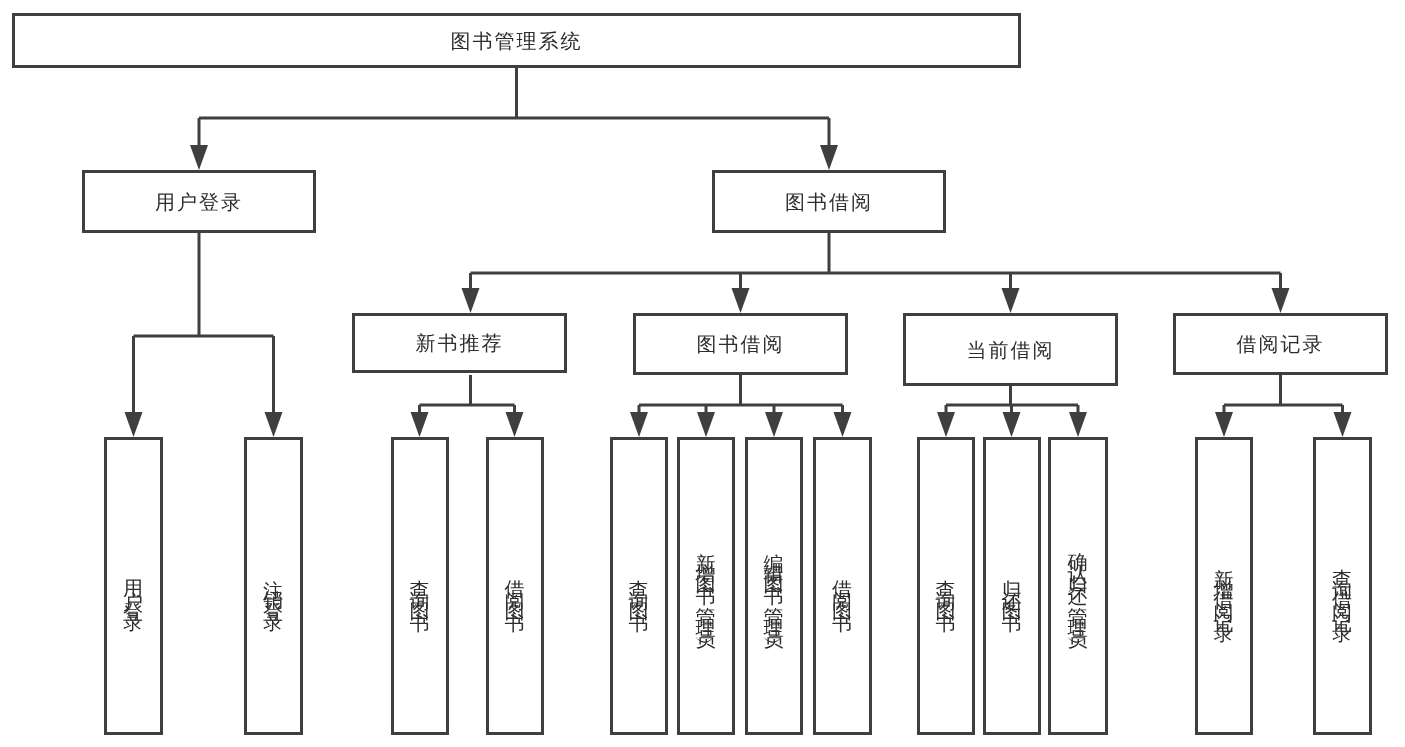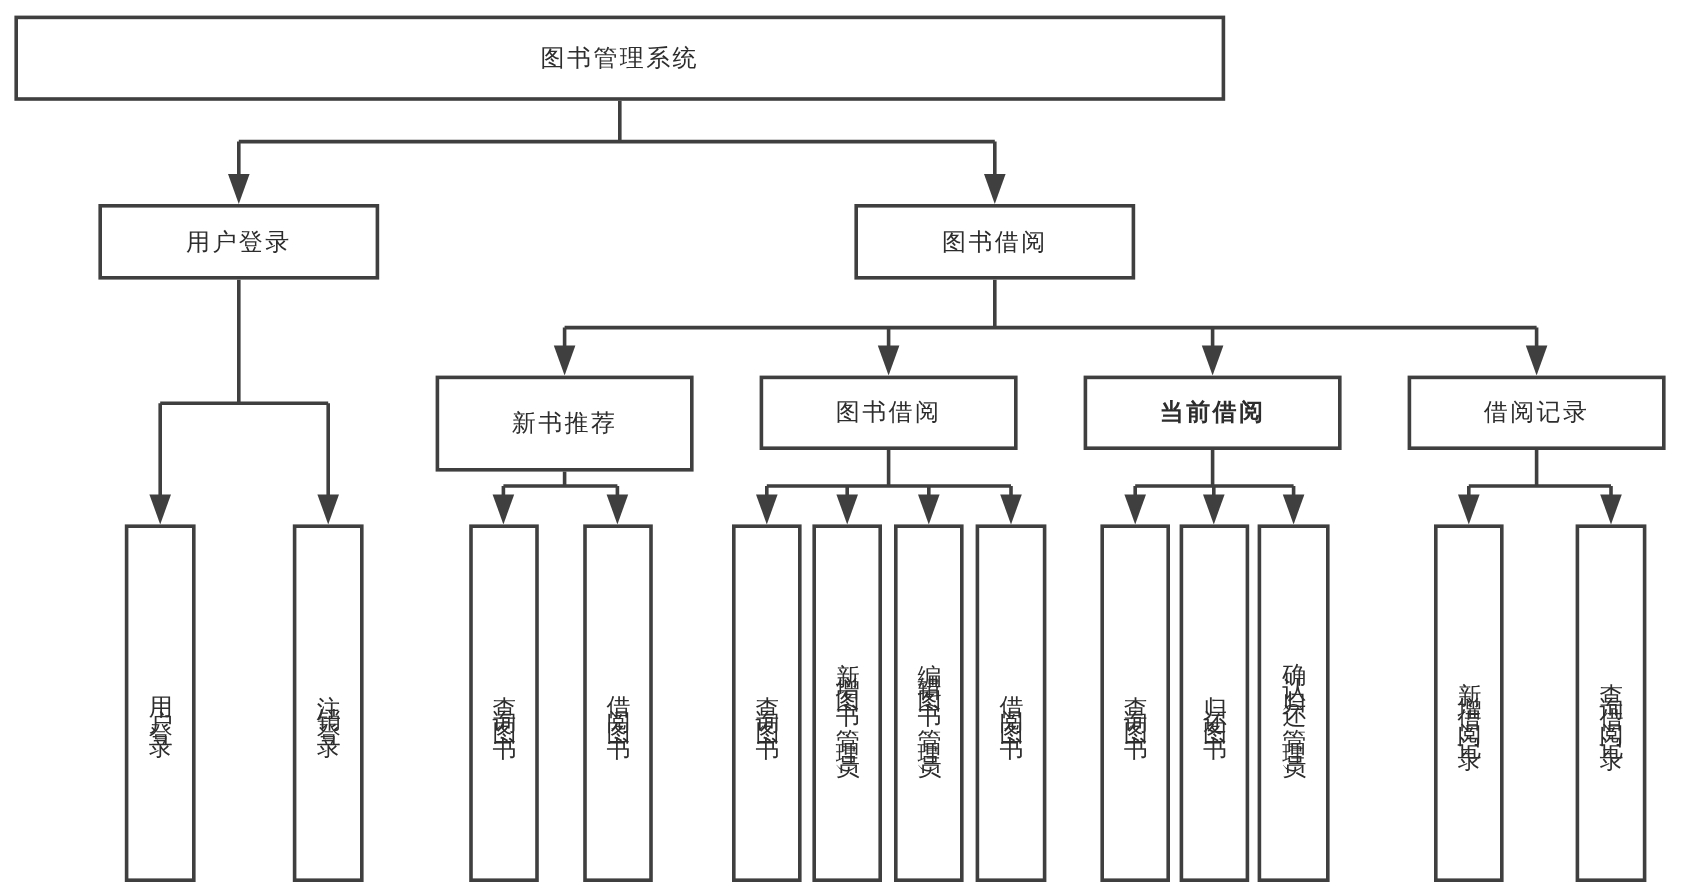--- a/index.html
+++ b/index.html
@@ -64,38 +64,38 @@
       <polygon points="765,412 783,412 774,437"></polygon>
       <polygon points="833.5,412 851.5,412 842.5,437"></polygon>
       <polygon points="937,412 955,412 946,437"></polygon>
       <polygon points="1002.5,412 1020.5,412 1011.5,437"></polygon>
       <polygon points="1069,412 1087,412 1078,437"></polygon>
       <polygon points="1215,412 1233,412 1224,437"></polygon>
       <polygon points="1333.5,412 1351.5,412 1342.5,437"></polygon>
     </g>
   </svg>
 
-  <div class="box hbox" style="left:12px;top:13px;width:1009px;height:71px;">
+  <div class="box hbox" style="left:12px;top:13px;width:1009px;height:55px;">
     <span>图书管理系统</span>
   </div>
 
   <div class="box hbox" style="left:82px;top:170px;width:234px;height:63px;">
     <span>用户登录</span>
   </div>
   <div class="box hbox" style="left:712px;top:170px;width:234px;height:63px;">
     <span>图书借阅</span>
   </div>
 
-  <div class="box hbox" style="left:363px;top:313px;width:215px;height:80px;">
+  <div class="box hbox" style="left:352px;top:313px;width:215px;height:60px;">
     <span>新书推荐</span>
   </div>
   <div class="box hbox" style="left:633px;top:313px;width:215px;height:62px;">
     <span>图书借阅</span>
   </div>
-  <div class="box hbox" style="left:903px;top:313px;width:215px;height:62px;font-weight:bold;">
+  <div class="box hbox" style="left:903px;top:313px;width:215px;height:73px;">
     <span>当前借阅</span>
   </div>
   <div class="box hbox" style="left:1173px;top:313px;width:215px;height:62px;">
     <span>借阅记录</span>
   </div>
 
   <div class="box vbox" style="left:104px;top:437px;width:59px;height:298px;">
     <span>用户登录</span>
   </div>
   <div class="box vbox" style="left:244px;top:437px;width:59px;height:298px;">

